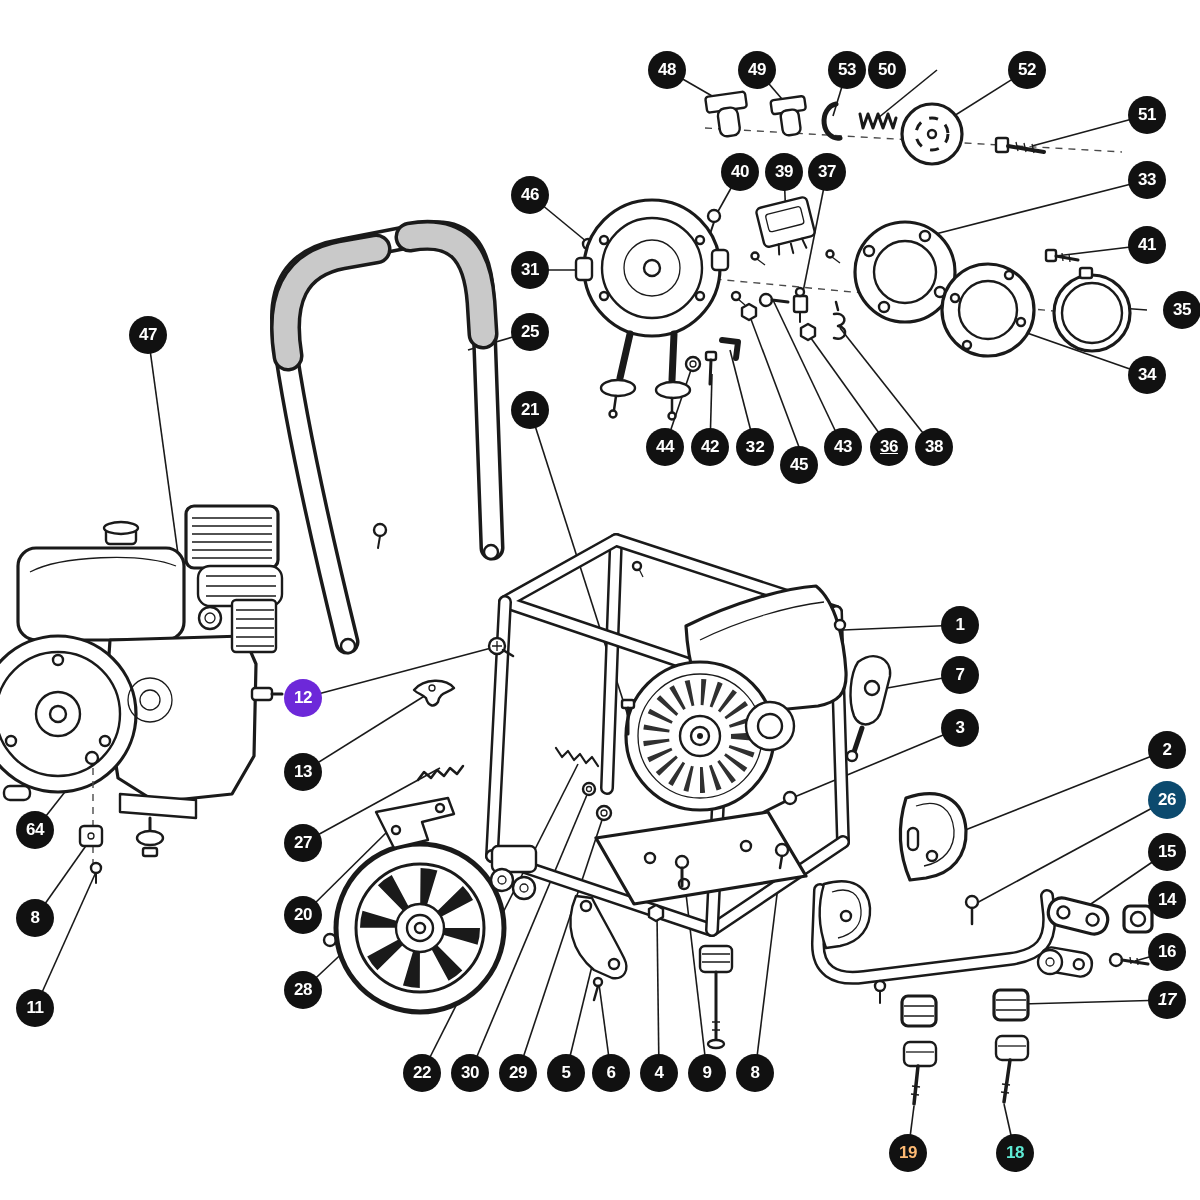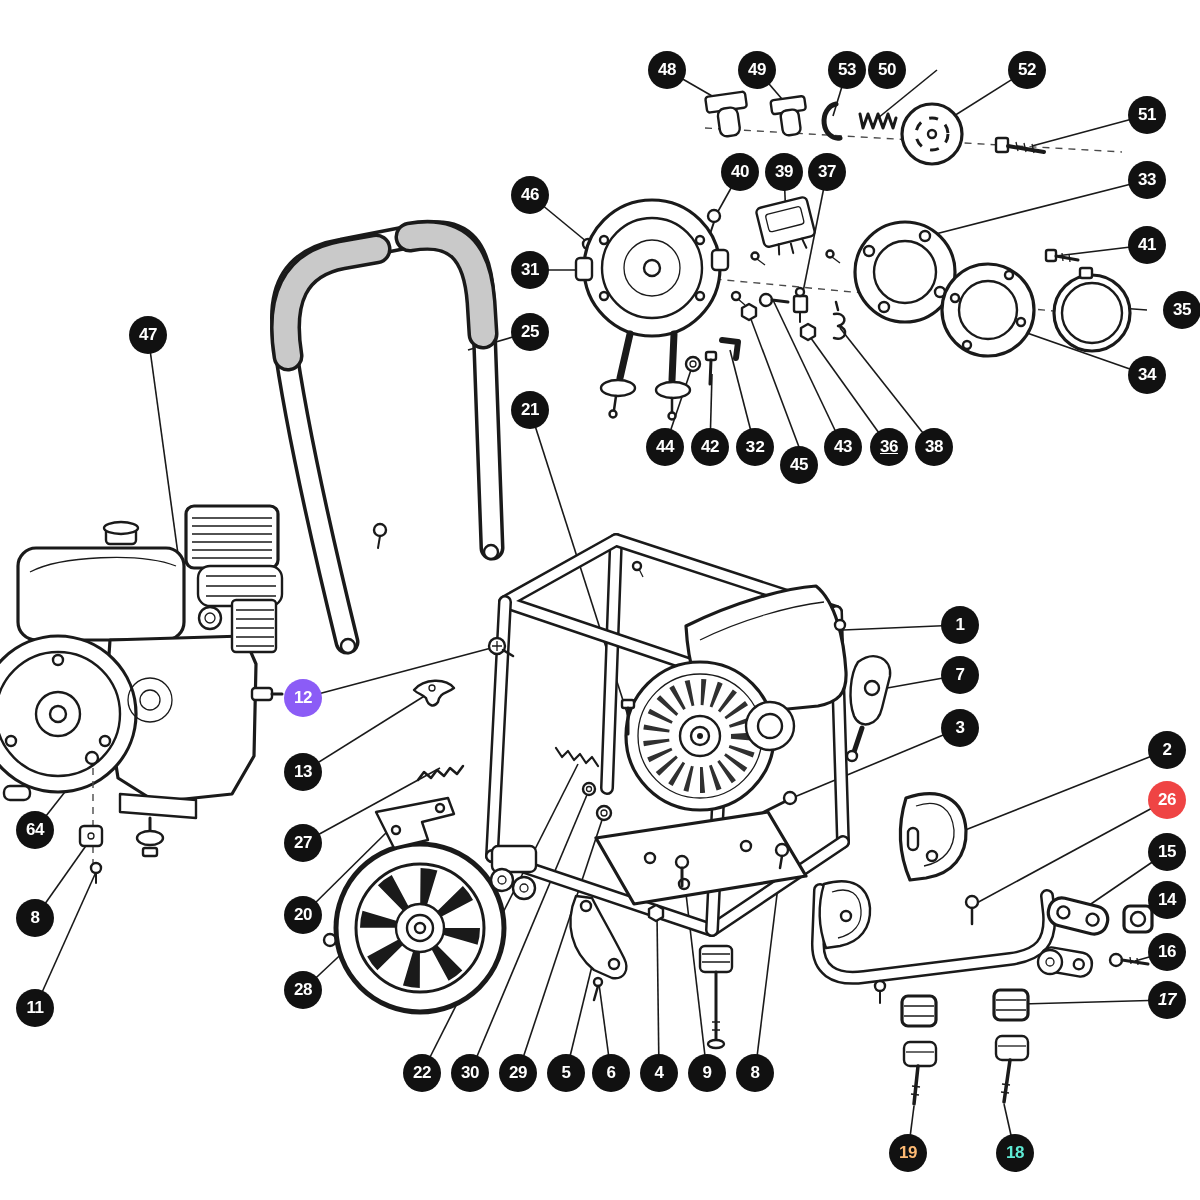--- a/index.html
+++ b/index.html
@@ -393,33 +393,33 @@
       <div class="balloon" style="left: 1148px; top: 731px; background: rgb(17, 17, 17); color: rgb(255, 255, 255);">2</div>
       <div class="balloon" style="left: 941px; top: 709px; background: rgb(17, 17, 17); color: rgb(255, 255, 255);">3</div>
       <div class="balloon" style="left: 640px; top: 1054px; background: rgb(17, 17, 17); color: rgb(255, 255, 255);">4</div>
       <div class="balloon" style="left: 547px; top: 1054px; background: rgb(17, 17, 17); color: rgb(255, 255, 255);">5</div>
       <div class="balloon" style="left: 592px; top: 1054px; background: rgb(17, 17, 17); color: rgb(255, 255, 255);">6</div>
       <div class="balloon" style="left: 941px; top: 656px; background: rgb(17, 17, 17); color: rgb(255, 255, 255);">7</div>
       <div class="balloon" style="left: 736px; top: 1054px; background: rgb(17, 17, 17); color: rgb(255, 255, 255);">8</div>
       <div class="balloon" style="left: 688px; top: 1054px; background: rgb(17, 17, 17); color: rgb(255, 255, 255);">9</div>
       <div class="balloon" style="left: 16px; top: 899px; background: rgb(17, 17, 17); color: rgb(255, 255, 255);">8</div>
       <div class="balloon" style="left: 16px; top: 989px; background: rgb(17, 17, 17); color: rgb(255, 255, 255);">11</div>
-      <div class="balloon" style="left: 284px; top: 679px; background: #8b5cf6; color: rgb(255, 255, 255);">12</div>
+      <div class="balloon" style="left: 284px; top: 679px; background: #6d28d9; color: rgb(255, 255, 255);">12</div>
       <div class="balloon" style="left: 284px; top: 753px; background: rgb(17, 17, 17); color: rgb(255, 255, 255);">13</div>
       <div class="balloon" style="left: 1148px; top: 881px; background: rgb(17, 17, 17); color: rgb(255, 255, 255);">14</div>
       <div class="balloon" style="left: 1148px; top: 833px; background: rgb(17, 17, 17); color: rgb(255, 255, 255);">15</div>
       <div class="balloon" style="left: 1148px; top: 933px; background: rgb(17, 17, 17); color: rgb(255, 255, 255);">16</div>
       <div class="balloon" style="left: 1148px; top: 981px; background: rgb(17, 17, 17); color: rgb(255, 255, 255); font-style: italic;">17</div>
       <div class="balloon" style="left: 996px; top: 1134px; background: rgb(17, 17, 17); color: #5eead4;">18</div>
       <div class="balloon" style="left: 889px; top: 1134px; background: rgb(17, 17, 17); color: #fdba74;">19</div>
       <div class="balloon" style="left: 284px; top: 896px; background: rgb(17, 17, 17); color: rgb(255, 255, 255);">20</div>
       <div class="balloon" style="left: 511px; top: 391px; background: rgb(17, 17, 17); color: rgb(255, 255, 255);">21</div>
       <div class="balloon" style="left: 403px; top: 1054px; background: rgb(17, 17, 17); color: rgb(255, 255, 255);">22</div>
       <div class="balloon" style="left: 511px; top: 313px; background: rgb(17, 17, 17); color: rgb(255, 255, 255);">25</div>
-      <div class="balloon" style="left: 1148px; top: 781px; background: #ef4444; color: rgb(255, 255, 255);">26</div>
+      <div class="balloon" style="left: 1148px; top: 781px; background: #0c4a6e; color: rgb(255, 255, 255);">26</div>
       <div class="balloon" style="left: 284px; top: 824px; background: rgb(17, 17, 17); color: rgb(255, 255, 255);">27</div>
       <div class="balloon" style="left: 284px; top: 971px; background: rgb(17, 17, 17); color: rgb(255, 255, 255);">28</div>
       <div class="balloon" style="left: 499px; top: 1054px; background: rgb(17, 17, 17); color: rgb(255, 255, 255);">29</div>
       <div class="balloon" style="left: 451px; top: 1054px; background: rgb(17, 17, 17); color: rgb(255, 255, 255);">30</div>
       <div class="balloon" style="left: 511px; top: 251px; background: rgb(17, 17, 17); color: rgb(255, 255, 255);">31</div>
       <div class="balloon" style="left: 736px; top: 428px; background: rgb(17, 17, 17); color: rgb(255, 255, 255); font-family: Liberation Mono, monospace;">32</div>
       <div class="balloon" style="left: 1128px; top: 161px; background: rgb(17, 17, 17); color: rgb(255, 255, 255);">33</div>
       <div class="balloon" style="left: 1128px; top: 356px; background: rgb(17, 17, 17); color: rgb(255, 255, 255);">34</div>
       <div class="balloon" style="left: 1128px; top: 291px; background: rgb(17, 17, 17); color: rgb(255, 255, 255); margin-left: 35px;">35</div>
       <div class="balloon" style="left: 870px; top: 428px; background: rgb(17, 17, 17); color: rgb(255, 255, 255); text-decoration: underline;">36</div>

